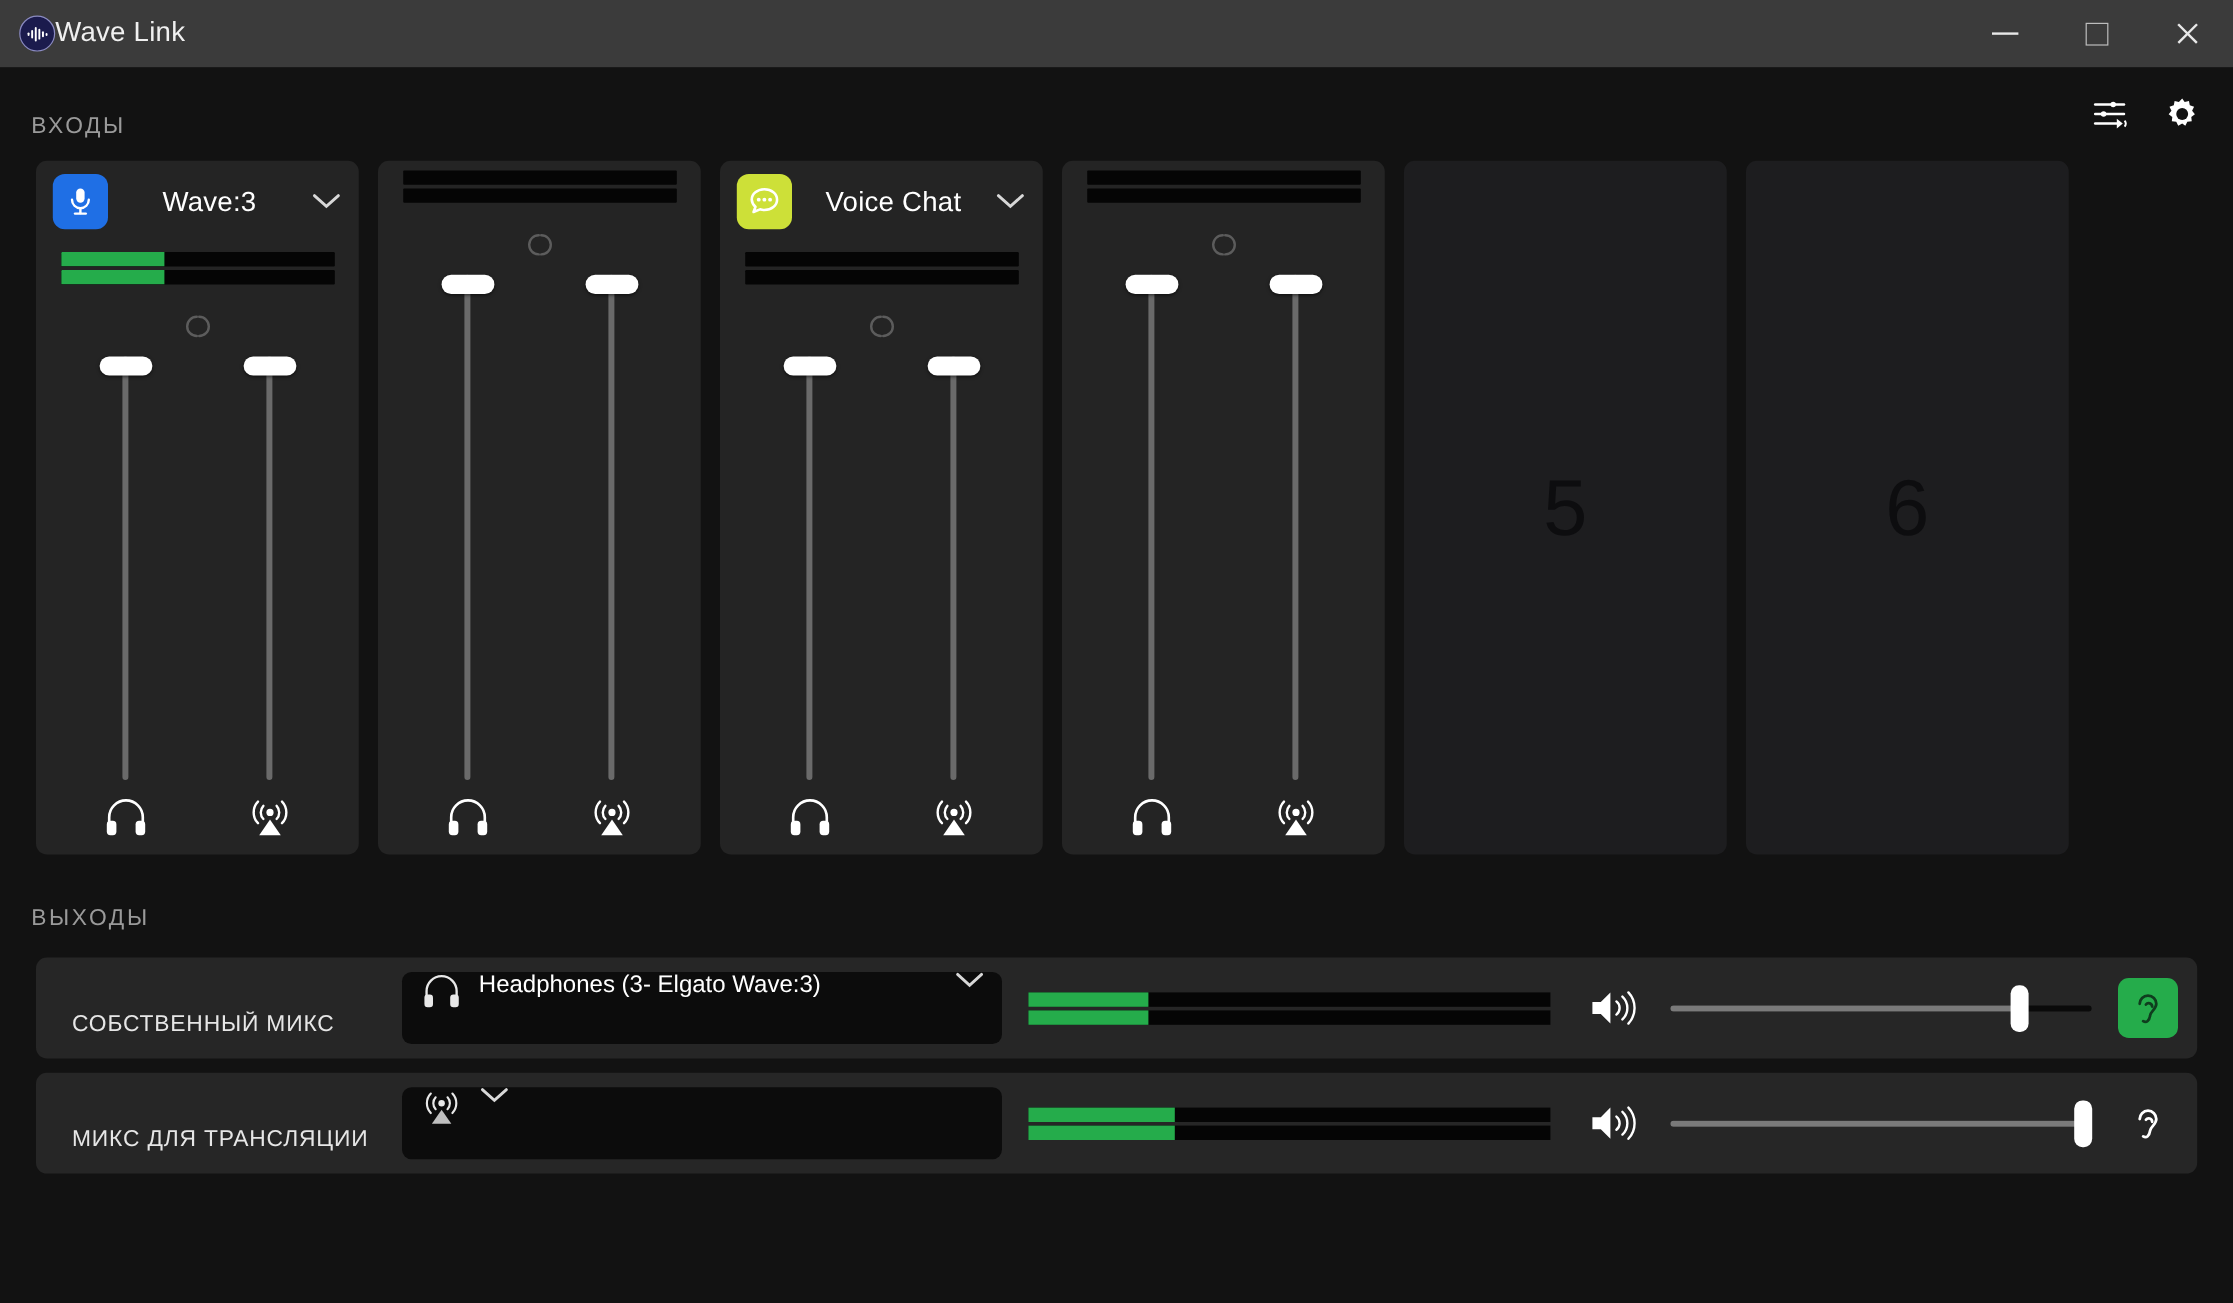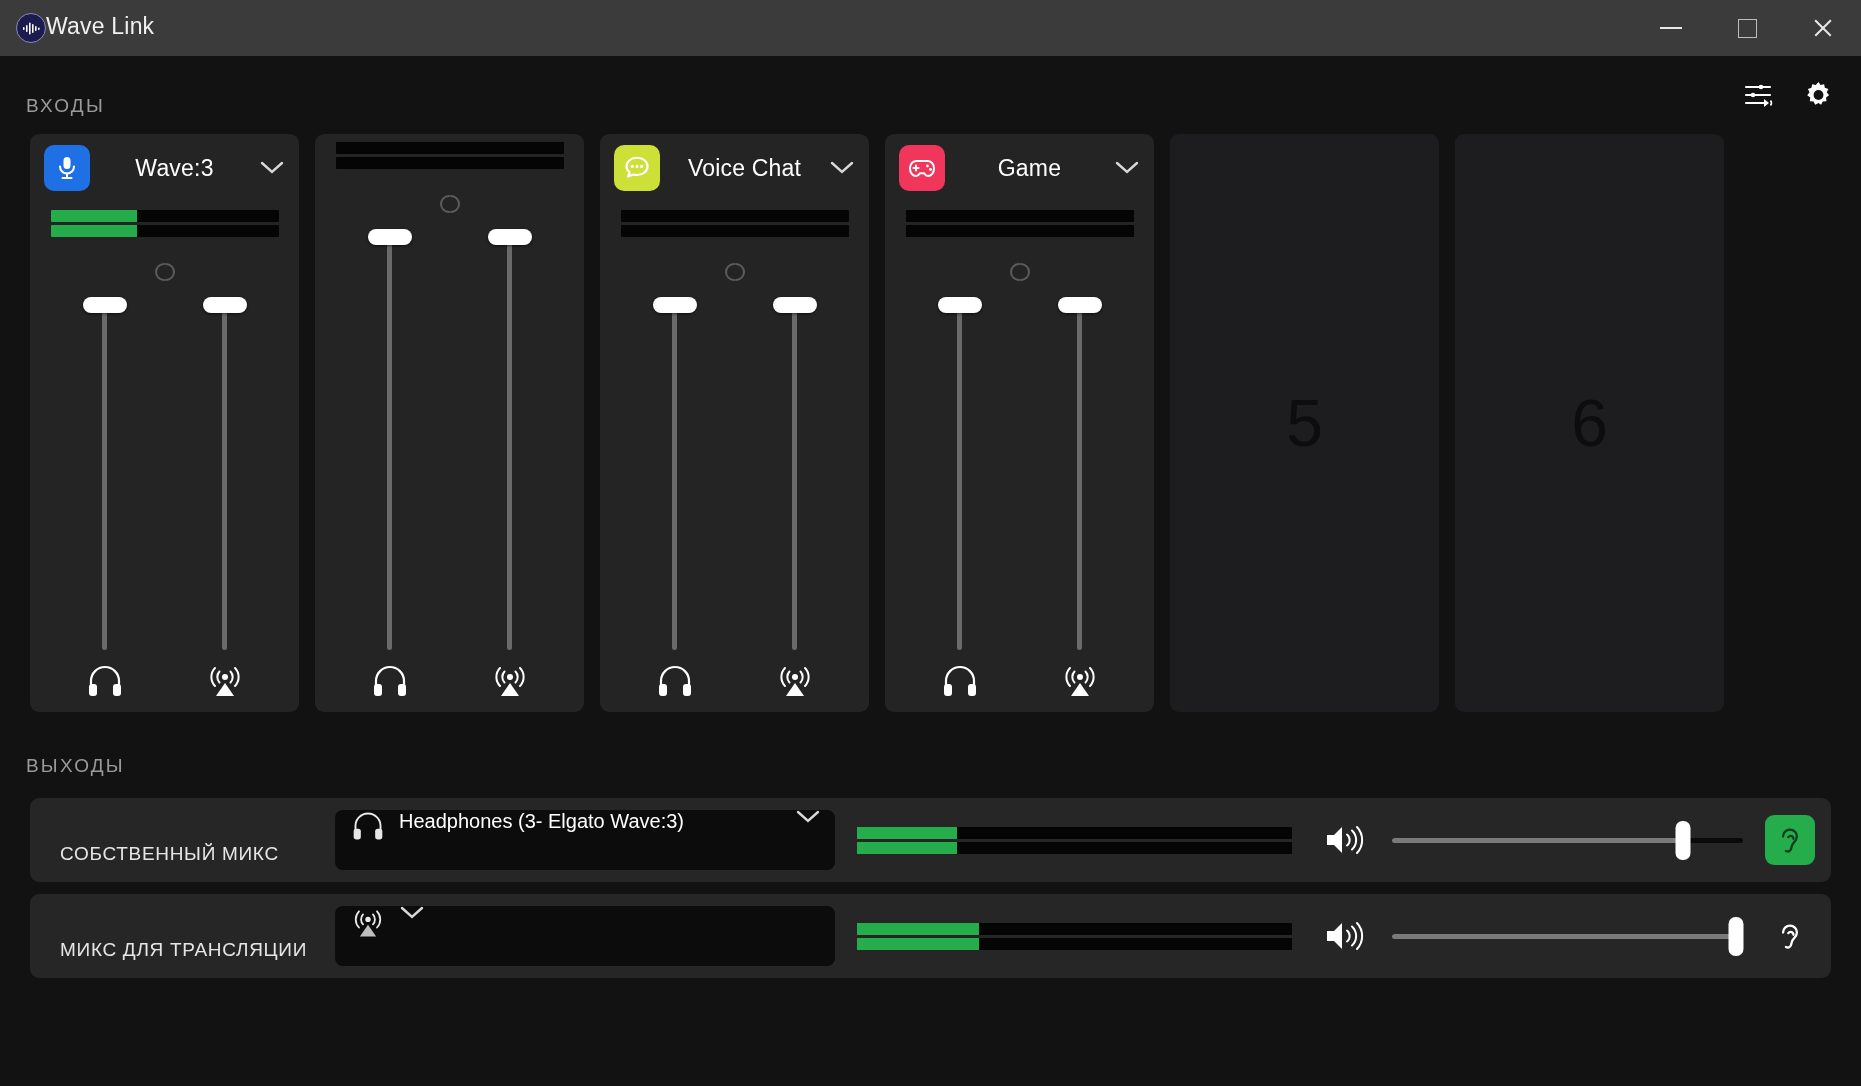--- a/index.html
+++ b/index.html
@@ -383,37 +383,20 @@
             <path d="M14.5 8.5a8 8 0 0 0 0 11M25.5 8.5a8 8 0 0 1 0 11" stroke-linecap="round"></path>
             <path d="M10 5a13 13 0 0 0 0 18M30 5a13 13 0 0 1 0 18" stroke-linecap="round"></path>
             <path d="M20 20 L29 33 H11 Z" fill="#fff" stroke="none"></path>
           </svg>
         </div>
       </div>
     </div>
   </div>
 
   <div class="channel">
-    <div class="ch-header">
-      <div class="ch-icon" style="background:#f0365a">
-        <svg width="30" height="24" viewBox="0 0 30 22" fill="none" stroke="#fff" stroke-width="2">
-          <path d="M9 4h12c3.3 0 6 3.3 6 7.5S24.3 19 21 19c-2 0-2.8-1.6-4-2.8h-4C11.8 17.4 11 19 9 19c-3.3 0-6-3.3-6-7.5S5.7 4 9 4z" stroke-linejoin="round"></path>
-          <line x1="9" y1="8.5" x2="9" y2="13.5" stroke-linecap="round"></line>
-          <line x1="6.5" y1="11" x2="11.5" y2="11" stroke-linecap="round"></line>
-          <circle cx="20.5" cy="9" r="1.4" fill="#fff" stroke="none"></circle>
-          <circle cx="23.5" cy="12.5" r="1.4" fill="#fff" stroke="none"></circle>
-        </svg>
-      </div>
-      <div class="ch-name">Game</div>
-      <div class="ch-caret">
-        <svg width="24" height="14" viewBox="0 0 24 14">
-            <path d="M2 2 L12 11 L22 2" stroke="#d8d8d8" stroke-width="2.4" fill="none" stroke-linecap="round"></path>
-          </svg>
-      </div>
-    </div>
     <div class="meter-pair">
       <div class="meter">
           <div class="meter-fill" style="width: 0%;"></div>
         </div>
       <div class="meter">
           <div class="meter-fill" style="width: 0%;"></div>
         </div>
     </div>
     <div class="link-btn">
       <svg width="32" height="24" viewBox="0 0 32 24">

